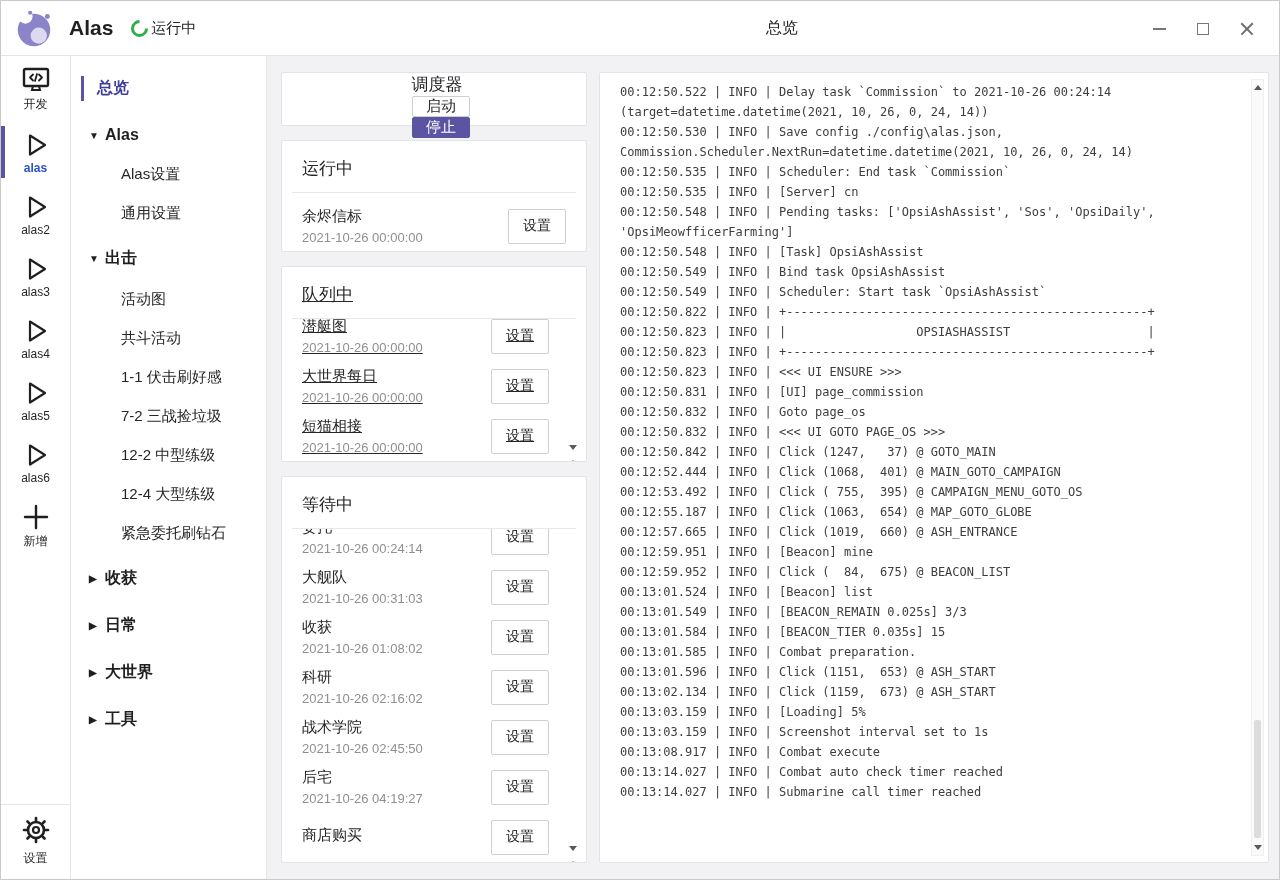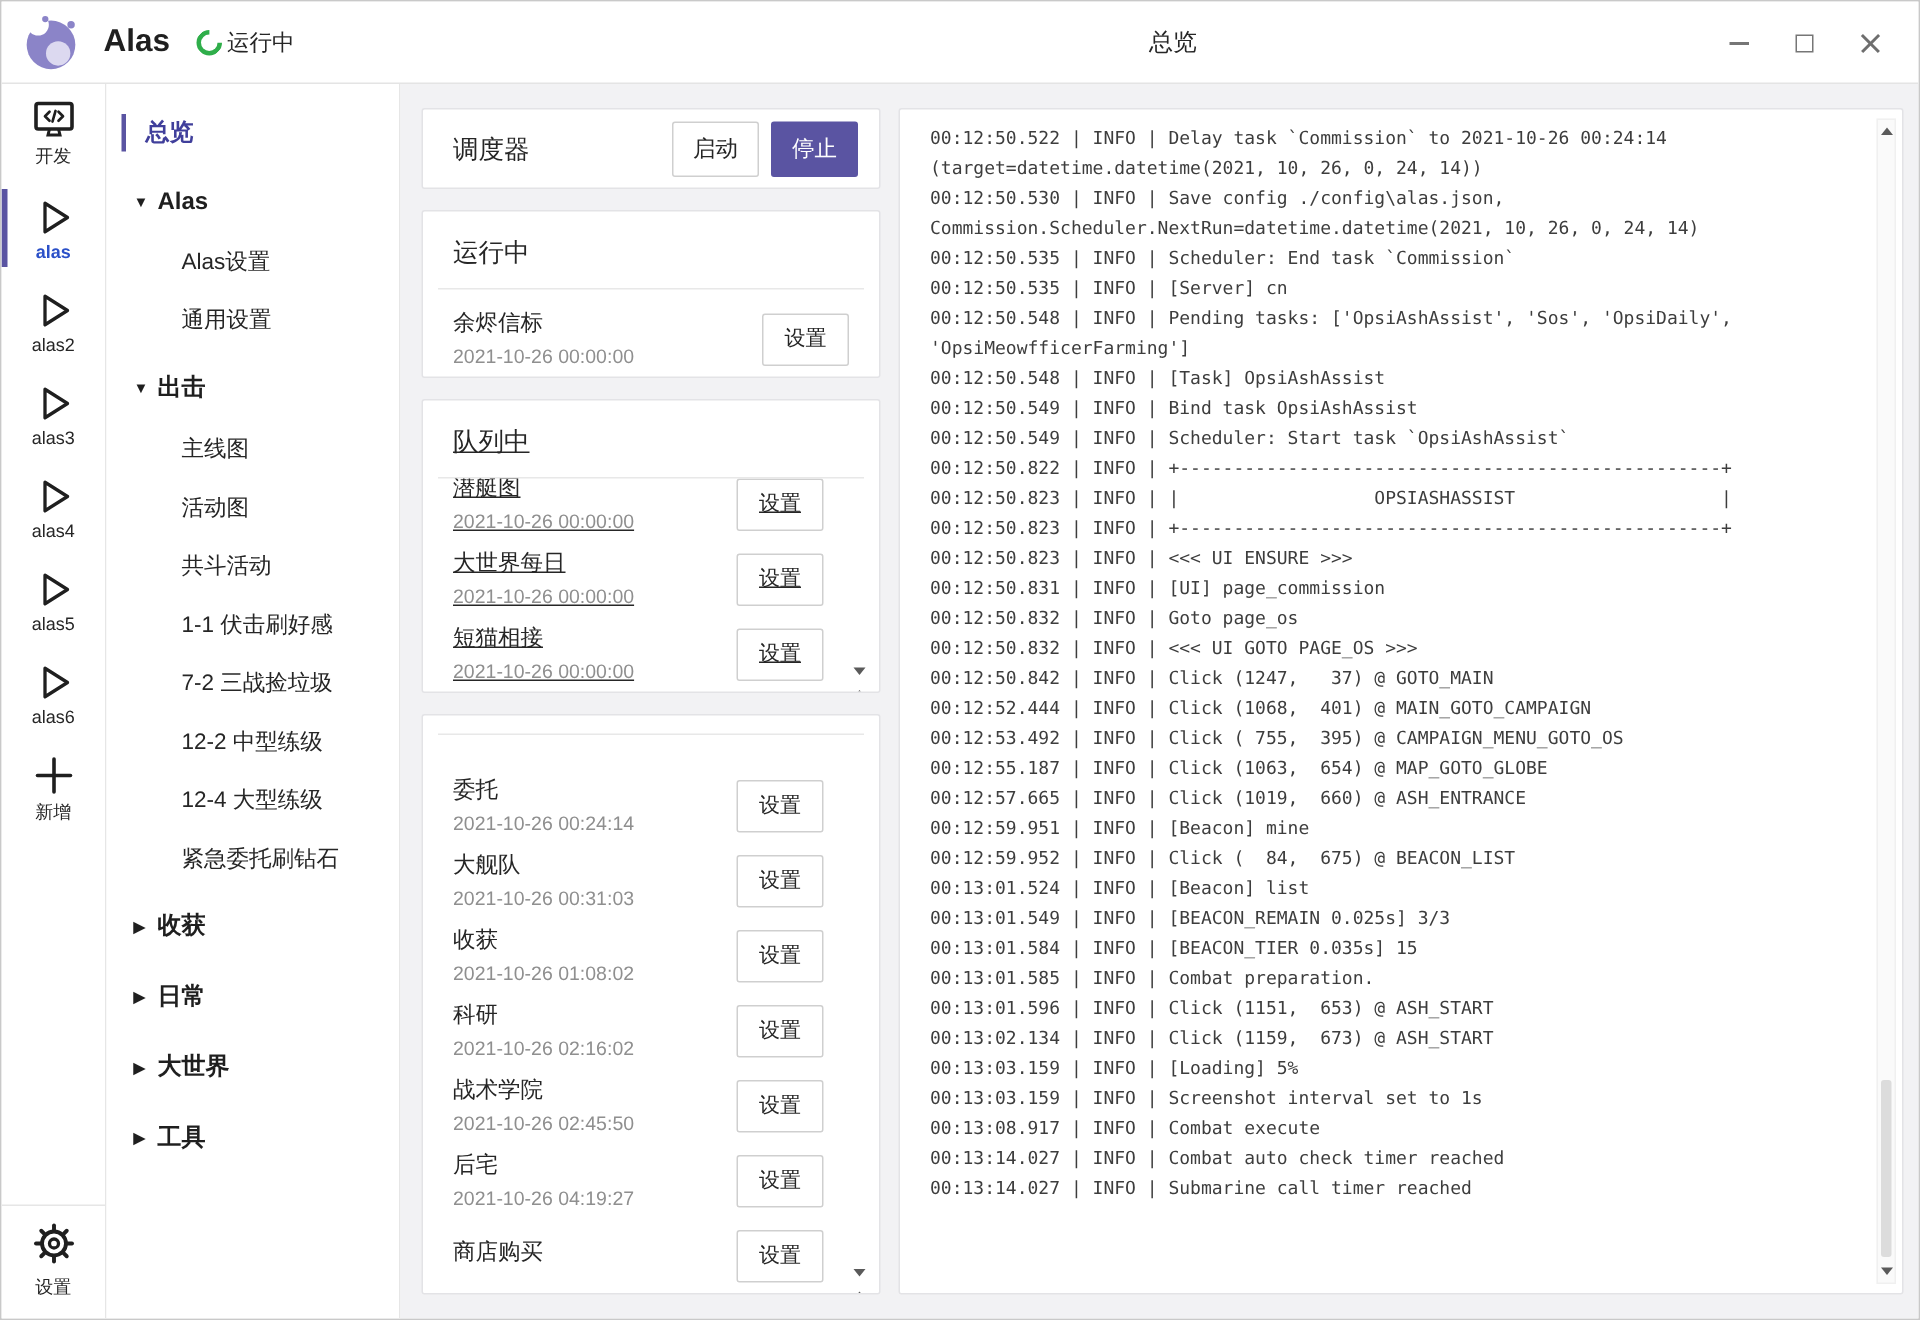--- a/index.html
+++ b/index.html
@@ -43,21 +43,21 @@
   .menu-group-header { padding:11px 0 11px 18px; font-size:16px; font-weight:600; color:#1f1f1f; cursor:pointer; margin-top:4px; }
   .menu-group-header .tri { display:inline-block; font-size:10px; color:#1f1f1f; width:16px; transform:translateY(-1px); }
   .menu-sub-item { padding:10px 0 10px 50px; font-size:15px; color:#262626; cursor:pointer; white-space:nowrap; }
 
   
   .main { flex:1; background:#f2f2f4; display:flex; }
 
   
   .dash { width:332px; padding:16px 12px 16px 14px; display:flex; flex-direction:column; gap:14px; }
   .card { background:#fff; border:1px solid #e3e3e6; border-radius:2px; }
-  .sched-card { height:54px; display:flex; align-items:center; padding:0 14px 0 20px; }
+  .sched-card { height:54px; display:flex; align-items:center; padding:0 14px 0 20px;flex-direction:column; }
   .sched-title { font-size:17px; color:#262626; flex:1; }
   .btn { display:inline-flex; align-items:center; justify-content:center; font-size:15px; color:#262626;
          background:#fff; border:1px solid #cfcfcf; border-radius:2px; height:37px; padding:0 13px; cursor:pointer; }
   .btn.primary { background:#5a54a2; border-color:#5a54a2; color:#fff; }
   .sched-card .btn { margin-left:8px; }
 
   .sec-card { display:flex; flex-direction:column; padding:12px 0 0; overflow:hidden; }
   .sec-title { font-size:17px; color:#262626; padding:4px 20px 12px; }
   .sec-divider { height:1px; background:#e8e8e8; margin:0 10px; }
   .run-card { height:112px; }
@@ -206,21 +206,20 @@
     </div>
   </div>
 
   <div class="menu">
     <div class="menu-overview">总览</div>
     <div>
         <div class="menu-group-header"><span class="tri">▼</span><span>Alas</span></div>
         <div class="menu-sub-item">Alas设置</div>
         <div class="menu-sub-item">通用设置</div>
         <div class="menu-group-header"><span class="tri">▼</span><span>出击</span></div>
-        <div class="menu-sub-item">主线图</div>
         <div class="menu-sub-item">活动图</div>
         <div class="menu-sub-item">共斗活动</div>
         <div class="menu-sub-item">1-1 伏击刷好感</div>
         <div class="menu-sub-item">7-2 三战捡垃圾</div>
         <div class="menu-sub-item">12-2 中型练级</div>
         <div class="menu-sub-item">12-4 大型练级</div>
         <div class="menu-sub-item">紧急委托刷钻石</div>
         <div class="menu-group-header"><span class="tri">▶</span><span>收获</span></div>
         <div class="menu-group-header"><span class="tri">▶</span><span>日常</span></div>
         <div class="menu-group-header"><span class="tri">▶</span><span>大世界</span></div>
@@ -287,20 +286,21 @@
               </div>
             <div class="vs-thumb" style="top:17px;height:82px;"></div>
             <div class="vs-down">
                 <div class="tri-down"></div>
               </div>
           </div>
         </div>
       </div>
 
       <div class="card sec-card wait-card">
+        <div class="sec-title">等待中</div>
         <div class="sec-divider"></div>
         <div class="task-area">
           <div class="task-list" id="list-waiting">
               <div class="task-row">
                 <div class="task-info">
                   <div class="task-name">委托</div>
                   <div class="task-time">2021-10-26 00:24:14</div>
                 </div>
                 <div class="btn task-btn">设置</div>
               </div>

